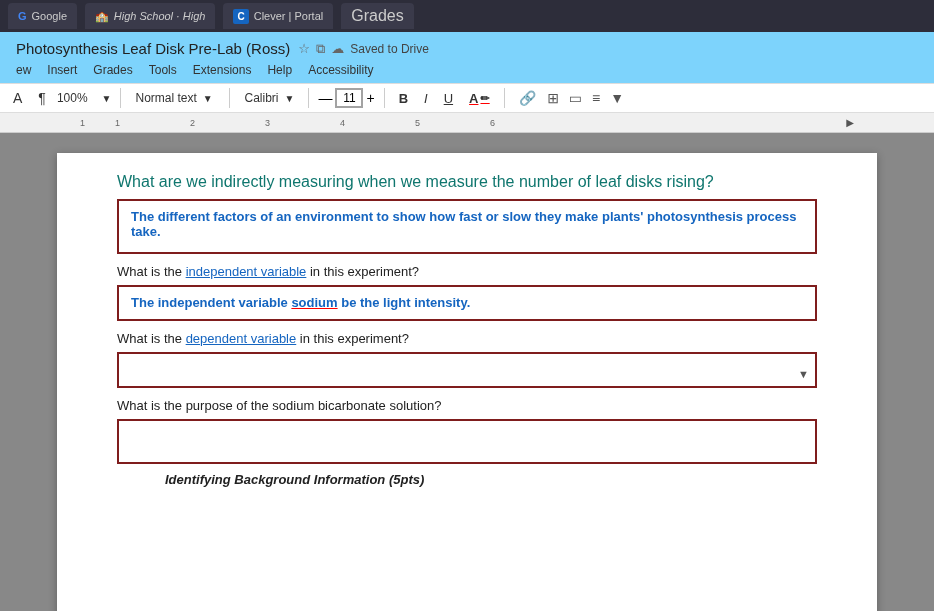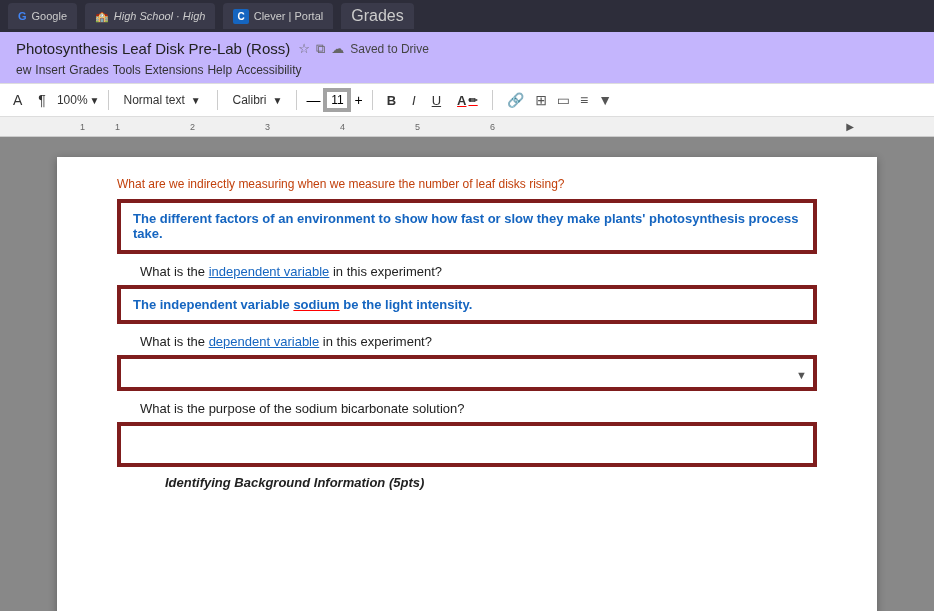--- a/index.html
+++ b/index.html
@@ -44,21 +44,21 @@
     
     .doc-container {
       background: #f0f0f0;
       height: 579px;
       display: flex;
       flex-direction: column;
     }
 
     
     .doc-header {
-      background: #c4b5fd;
+      background: #7dd3fc;
       padding: 8px 16px 4px;
       border-bottom: 1px solid #ddd;
     }
     .doc-title-row {
       display: flex;
       align-items: center;
       gap: 8px;
       margin-bottom: 4px;
     }
     .doc-title {
@@ -75,21 +75,21 @@
     }
     .saved-label {
       font-size: 12px;
       color: #444;
       display: flex;
       align-items: center;
       gap: 4px;
     }
     .menu-bar {
       display: flex;
-      gap: 4px;
+      gap: 16px;
       font-size: 12px;
       color: #333;
       padding: 2px 0;
     }
     .menu-item {
       cursor: pointer;
     }
 
     
     .toolbar {
@@ -115,40 +115,40 @@
     }
     .toolbar-separator {
       width: 1px;
       height: 20px;
       background: #ccc;
       margin: 0 3px;
     }
     .toolbar-zoom {
       display: flex;
       align-items: center;
-      gap: 2px;
+      gap: 14px;
       font-size: 12px;
       color: #333;
     }
     .toolbar-text-style {
       min-width: 90px;
       font-size: 12px;
     }
     .toolbar-font {
       min-width: 60px;
       font-size: 12px;
     }
     .toolbar-font-size {
       display: flex;
       align-items: center;
       gap: 3px;
       font-size: 12px;
     }
     .font-size-box {
-      border: 4px solid #a3a3a3;
+      border: 2px solid #a3a3a3;
       width: 28px;
       text-align: center;
       padding: 1px 2px;
       font-size: 12px;
     }
     .bold-btn { font-weight: bold; font-size: 13px; }
     .italic-btn { font-style: italic; font-size: 13px; }
     .underline-btn { text-decoration: underline; font-size: 13px; }
     .toolbar-a {
       font-size: 13px;
@@ -204,24 +204,23 @@
       padding: 20px 60px;
       box-shadow: 0 2px 8px rgba(0,0,0,0.3);
     }
 
     
     .question-text {
       font-size: 13px;
       color: #222;
       margin-bottom: 6px;
       margin-top: 10px;
-      margin-left: 23px;
     }
     .answer-box {
-      border: 4px solid #7f1d1d;
+      border: 2px solid #7f1d1d;
       padding: 8px 12px;
       margin-bottom: 8px;
       min-height: 36px;
       position: relative;
     }
     .answer-box-tall {
       min-height: 55px;
     }
     .answer-text {
       font-size: 13px;
@@ -237,22 +236,22 @@
       color: #1565c0;
     }
     .small-dropdown-arrow {
       position: absolute;
       right: 6px;
       bottom: 6px;
       font-size: 11px;
       color: #555;
     }
     .top-question {
-      font-size: 12px;
-      color: #c2410c;
+      font-size: 16px;
+      color: #0f766e;
       margin-bottom: 8px;
     }
     .italic-heading {
       font-style: italic;
       font-weight: bold;
       font-size: 13px;
       color: #222;
       margin-top: 8px;
       margin-left: 48px;
     }

